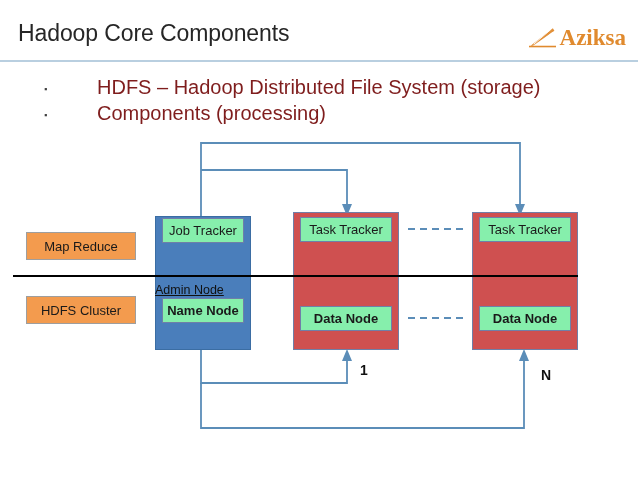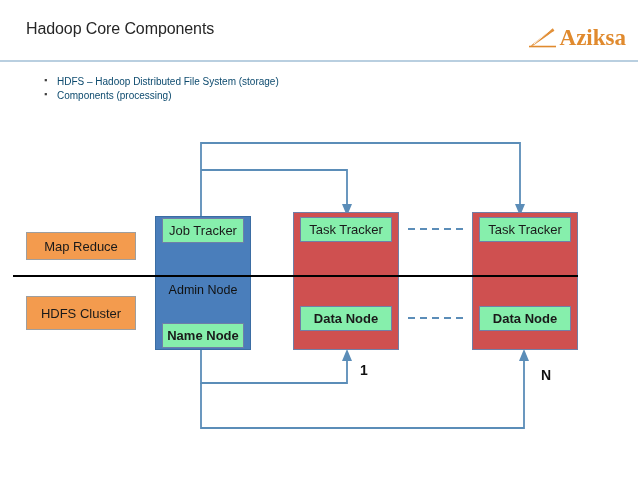--- a/index.html
+++ b/index.html
@@ -15,23 +15,23 @@
     position: relative;
     width: 638px;
     height: 479px;
     background: #ffffff;
     overflow: hidden;
   }
 
   
   #slide-title {
     position: absolute;
-    left: 26px;
+    left: 18px;
     top: 20px;
-    font-size: 16px;
+    font-size: 23px;
     color: #262626;
     letter-spacing: -0.1px;
     white-space: nowrap;
   }
   #header-rule {
     position: absolute;
     left: 0px;
     top: 60px;
     width: 638px;
     height: 2px;
@@ -75,23 +75,24 @@
   .bullet-marker {
     width: 13px;
     flex: 0 0 13px;
     font-size: 9px;
     line-height: 1;
     color: #3f3f3f;
     position: relative;
     top: -2px;
   }
   .bullet-text {
-    font-size: 10px;
-    color: #0c4a6e;
-    white-space: nowrap;
+    font-size: 20px;
+    color: #7f1d1d;
+    white-space: nowrap;
+    margin-left: 40px;
   }
 
   
   #diagram {
     position: absolute;
     left: 0;
     top: 0;
     width: 638px;
     height: 479px;
   }
@@ -123,22 +124,23 @@
     font-size: 13px;
     color: #1a1a1a;
     white-space: nowrap;
   }
   .inner-label.bold { font-weight: 700; }
 
   .admin-caption {
     position: absolute;
     font-size: 12.5px;
     color: #111111;
-    text-align: center;
-    white-space: nowrap;
+    text-align: left;
+    white-space: nowrap;
+    text-decoration: underline;
   }
 
   .tag-box {
     position: absolute;
     box-sizing: border-box;
     background: #F39B4E;
     border: 1.5px solid #9e9e9e;
     display: flex;
     align-items: center;
     justify-content: center;
@@ -223,33 +225,33 @@
       <g stroke="#5B8DB8" stroke-width="2" stroke-dasharray="7,5" fill="none">
         <line x1="408" y1="229" x2="468" y2="229"></line>
         <line x1="408" y1="318" x2="468" y2="318"></line>
       </g>
     </svg>
 
     <div class="node-box blue" style="left:155px; top:216px; width:96px; height:134px;">
     </div>
     <div class="inner-label" style="left:162px; top:218px; width:82px; height:25px;">Job Tracker</div>
     <div class="admin-caption" style="left:155px; top:283px; width:96px;">Admin Node</div>
-    <div class="inner-label bold" style="left:162px; top:323px; width:82px; height:25px;">Name Node</div>
+    <div class="inner-label bold" style="left:162px; top:298px; width:82px; height:25px;">Name Node</div>
 
     <div class="node-box red" style="left:293px; top:212px; width:106px; height:138px;">
     </div>
     <div class="inner-label" style="left:300px; top:217px; width:92px; height:25px;">Task Tracker</div>
     <div class="inner-label bold" style="left:300px; top:306px; width:92px; height:25px;">Data Node</div>
     <div class="count-label" style="left:360px; top:362px;">1</div>
 
     <div class="node-box red" style="left:472px; top:212px; width:106px; height:138px;">
     </div>
     <div class="inner-label" style="left:479px; top:217px; width:92px; height:25px;">Task Tracker</div>
     <div class="inner-label bold" style="left:479px; top:306px; width:92px; height:25px;">Data Node</div>
     <div class="count-label" style="left:541px; top:367px;">N</div>
 
     <div id="divider-line"></div>
 
     <div class="tag-box" style="left:26px; top:232px; width:110px; height:28px;">Map Reduce</div>
-    <div class="tag-box" style="left:26px; top:296px; width:110px; height:34px;">HDFS Cluster</div>
+    <div class="tag-box" style="left:26px; top:296px; width:110px; height:28px;">HDFS Cluster</div>
 
   </div>
 </div>
 
 </body></html>

